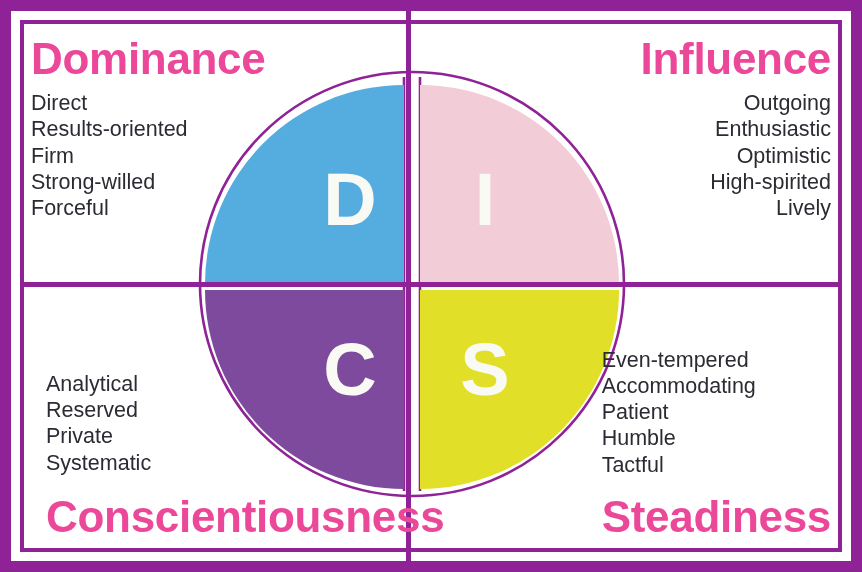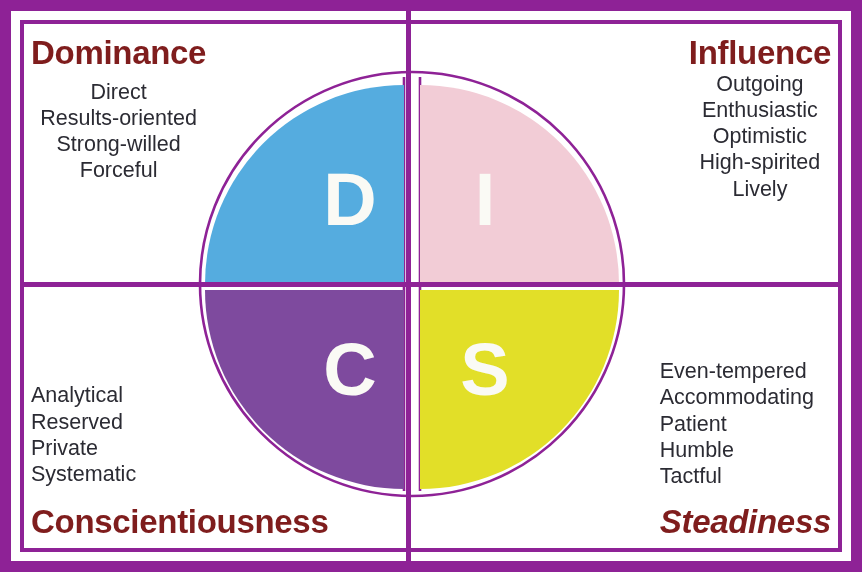--- a/index.html
+++ b/index.html
@@ -57,58 +57,58 @@
     left: 0; top: 0;
     width: 862px; height: 572px;
   }
 
   
   .quad {
     position: absolute;
     box-sizing: border-box;
   }
   .quad-title {
-    color: #7f1d1d;
+    color: #ec4899;
     font-weight: bold;
-    font-size: 33px;
+    font-size: 44px;
     letter-spacing: -0.3px;
     line-height: 1.05;
     white-space: nowrap;
   }
   .traits {
     color: #2B2B33;
     font-size: 21.5px;
     line-height: 1.22;
     white-space: nowrap;
   }
   .trait { display: block; }
 
   .quad-d {
     left: 31px; top: 36px;
     text-align: left;
   }
-  .quad-d .traits { margin-top: 8px; text-align: center; }
+  .quad-d .traits { margin-top: 8px; }
 
   .quad-i {
     right: 31px; top: 36px;
-    text-align: center;
-  }
-  .quad-i .traits { }
+    text-align: right;
+  }
+  .quad-i .traits { margin-top: 8px; }
 
   .quad-c {
-    left: 31px; bottom: 32px;
+    left: 46px; bottom: 32px;
     text-align: left;
   }
   .quad-c .quad-title { margin-top: 18px; }
 
   .quad-s {
     right: 31px; bottom: 32px;
     text-align: left;
   }
-  .quad-s .quad-title { margin-top: 16px; font-style: italic; }
+  .quad-s .quad-title { margin-top: 16px; }
 
   
   .wedge-letter {
     position: absolute;
     color: #FAFAF5;
     font-weight: bold;
     font-size: 74px;
     line-height: 1;
     text-align: center;
     width: 90px;
@@ -153,20 +153,21 @@
   <div class="wedge-letter letter-d">D</div>
   <div class="wedge-letter letter-i">I</div>
   <div class="wedge-letter letter-c">C</div>
   <div class="wedge-letter letter-s">S</div>
 
   <div class="quad quad-d">
     <div class="quad-title">Dominance</div>
     <div class="traits">
       <span class="trait">Direct</span>
       <span class="trait">Results-oriented</span>
+      <span class="trait">Firm</span>
       <span class="trait">Strong-willed</span>
       <span class="trait">Forceful</span>
     </div>
   </div>
 
   <div class="quad quad-i">
     <div class="quad-title">Influence</div>
     <div class="traits">
       <span class="trait">Outgoing</span>
       <span class="trait">Enthusiastic</span>

